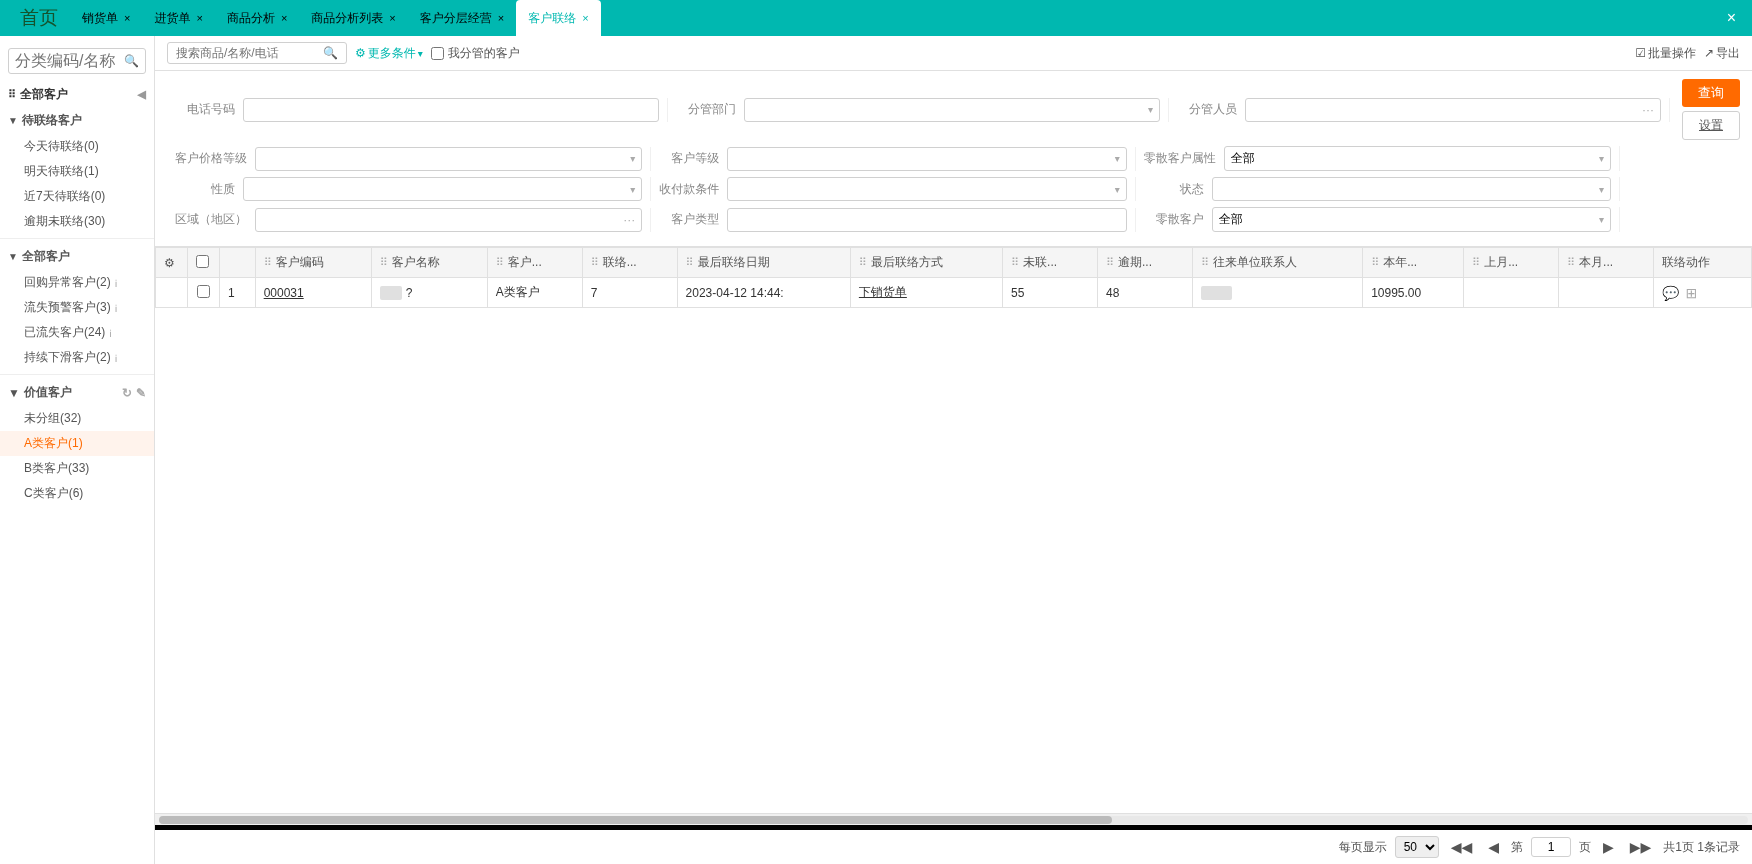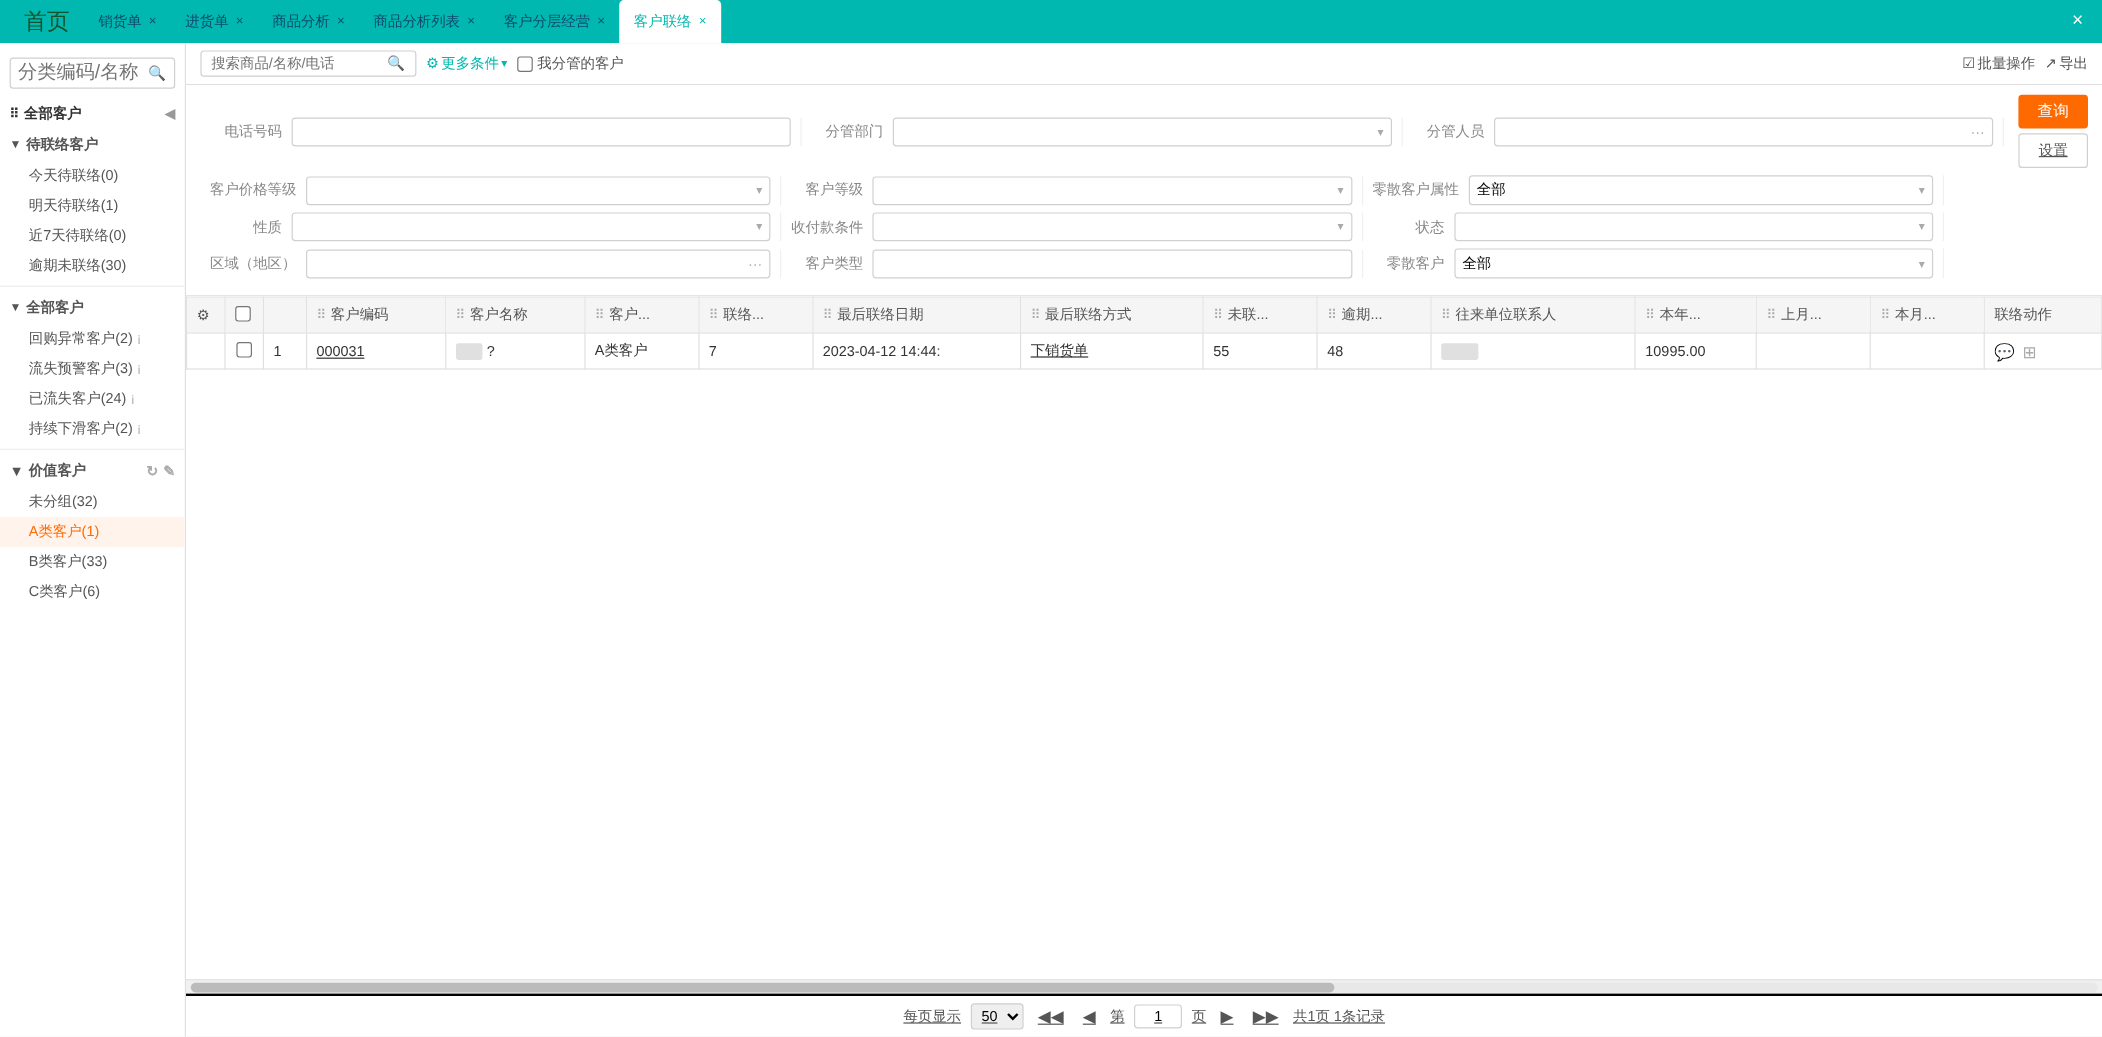--- a/index.html
+++ b/index.html
@@ -1,20 +1,20 @@
 <!DOCTYPE html>
 <html><head>
   <meta charset="utf-8">
   <style>
     * { box-sizing: border-box; margin: 0; padding: 0; font-family: 'Microsoft YaHei', Arial, sans-serif; font-size: 12px; }
     body { background: #f0f2f5; width: 1752px; min-height: 864px; overflow: hidden; }
 
     
     .top-nav { display: flex; align-items: center; background: #00b8b0; height: 36px; padding: 0 8px; }
-    .nav-tab { display: flex; align-items: center; padding: 0 12px; height: 100%; color: #0c4a6e; cursor: pointer; font-size: 13px; white-space: nowrap; }
+    .nav-tab { display: flex; align-items: center; padding: 0 12px; height: 100%; color: #000000; cursor: pointer; font-size: 13px; white-space: nowrap; }
     .nav-tab.active { background: #fff; color: #00b8b0; border-radius: 4px 4px 0 0; }
     .nav-tab .close-icon { margin-left: 6px; font-size: 11px; }
     .nav-home { color: #14532d; padding: 0 12px; font-size: 19px; cursor: pointer; }
     .close-window { margin-left: auto; color: #fff; font-size: 16px; cursor: pointer; padding: 0 8px; }
 
     
     .main-layout { display: flex; height: calc(864px - 36px); }
 
     
     .sidebar { width: 155px; background: #fff; border-right: 1px solid #e0e0e0; display: flex; flex-direction: column; padding: 8px 0; overflow-y: auto; flex-shrink: 0; }
@@ -64,21 +64,21 @@
     .data-table td { border: 1px solid #e0e0e0; padding: 6px 8px; color: #333; white-space: nowrap; font-size: 12px; }
     .th-icon { color: #aaa; margin-right: 4px; font-size: 11px; }
     .gear-col { width: 32px; text-align: center; }
     .check-col { width: 32px; text-align: center; }
     .link-text { color: #00b8b0; cursor: pointer; text-decoration: underline; }
     .action-icons { display: flex; gap: 6px; }
     .action-icon { color: #aaa; cursor: pointer; font-size: 14px; }
     .masked { background: #e0e0e0; color: #e0e0e0; border-radius: 2px; padding: 0 4px; }
 
     
-    .table-footer { background: #fff; border-top: 2px solid #000000; padding: 6px 12px; display: flex; align-items: center; justify-content: center; gap: 8px; font-size: 12px; color: #555; text-decoration: underline; }
+    .table-footer { background: #fff; border-top: 5px solid #000000; padding: 6px 12px; display: flex; align-items: center; justify-content: flex-end; gap: 8px; font-size: 12px; color: #555; }
     .page-input { width: 40px; border: 1px solid #d0d0d0; border-radius: 3px; padding: 2px 4px; text-align: center; font-size: 12px; }
     .page-btn { cursor: pointer; color: #555; font-size: 14px; padding: 0 4px; }
     .per-page-select { border: 1px solid #d0d0d0; border-radius: 3px; padding: 2px 4px; font-size: 12px; }
     .scrollbar-area { height: 12px; background: #f0f0f0; border-top: 1px solid #e0e0e0; display: flex; align-items: center; padding: 0 4px; }
     .scrollbar-track { flex: 1; height: 8px; background: #e8e8e8; border-radius: 4px; position: relative; }
     .scrollbar-thumb { position: absolute; left: 0; top: 0; width: 60%; height: 100%; background: #bbb; border-radius: 4px; }
   </style>
 </head>
 <body>
 

